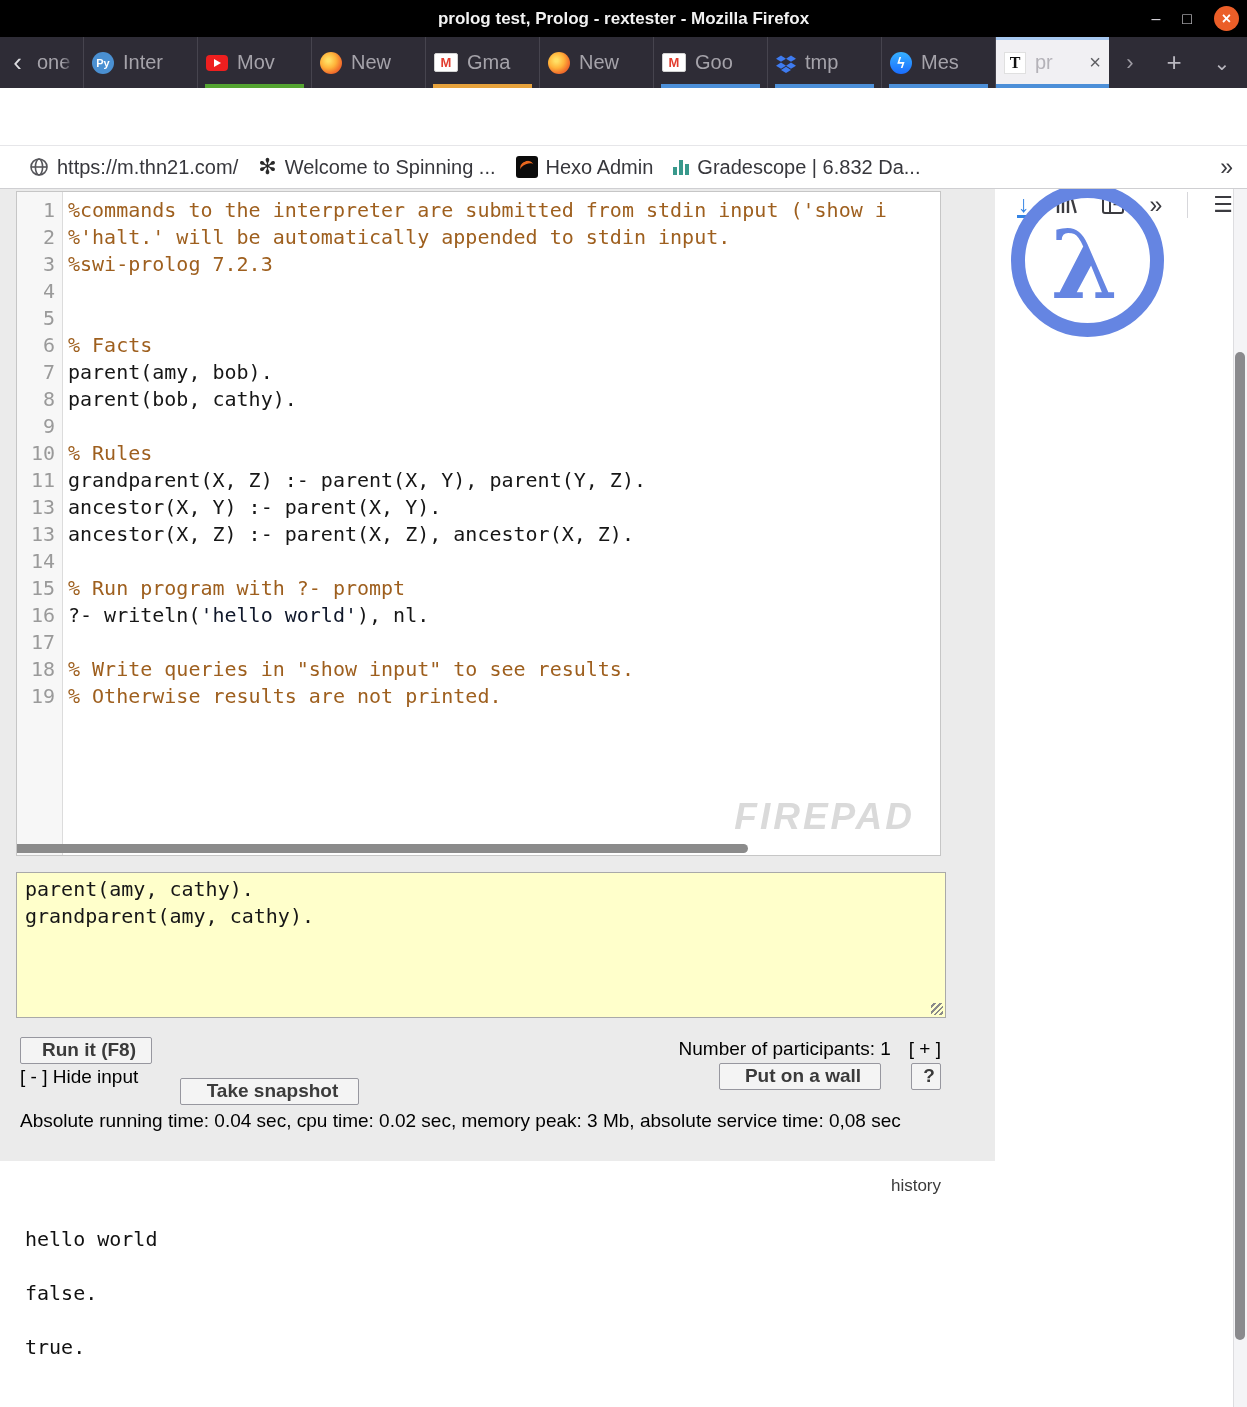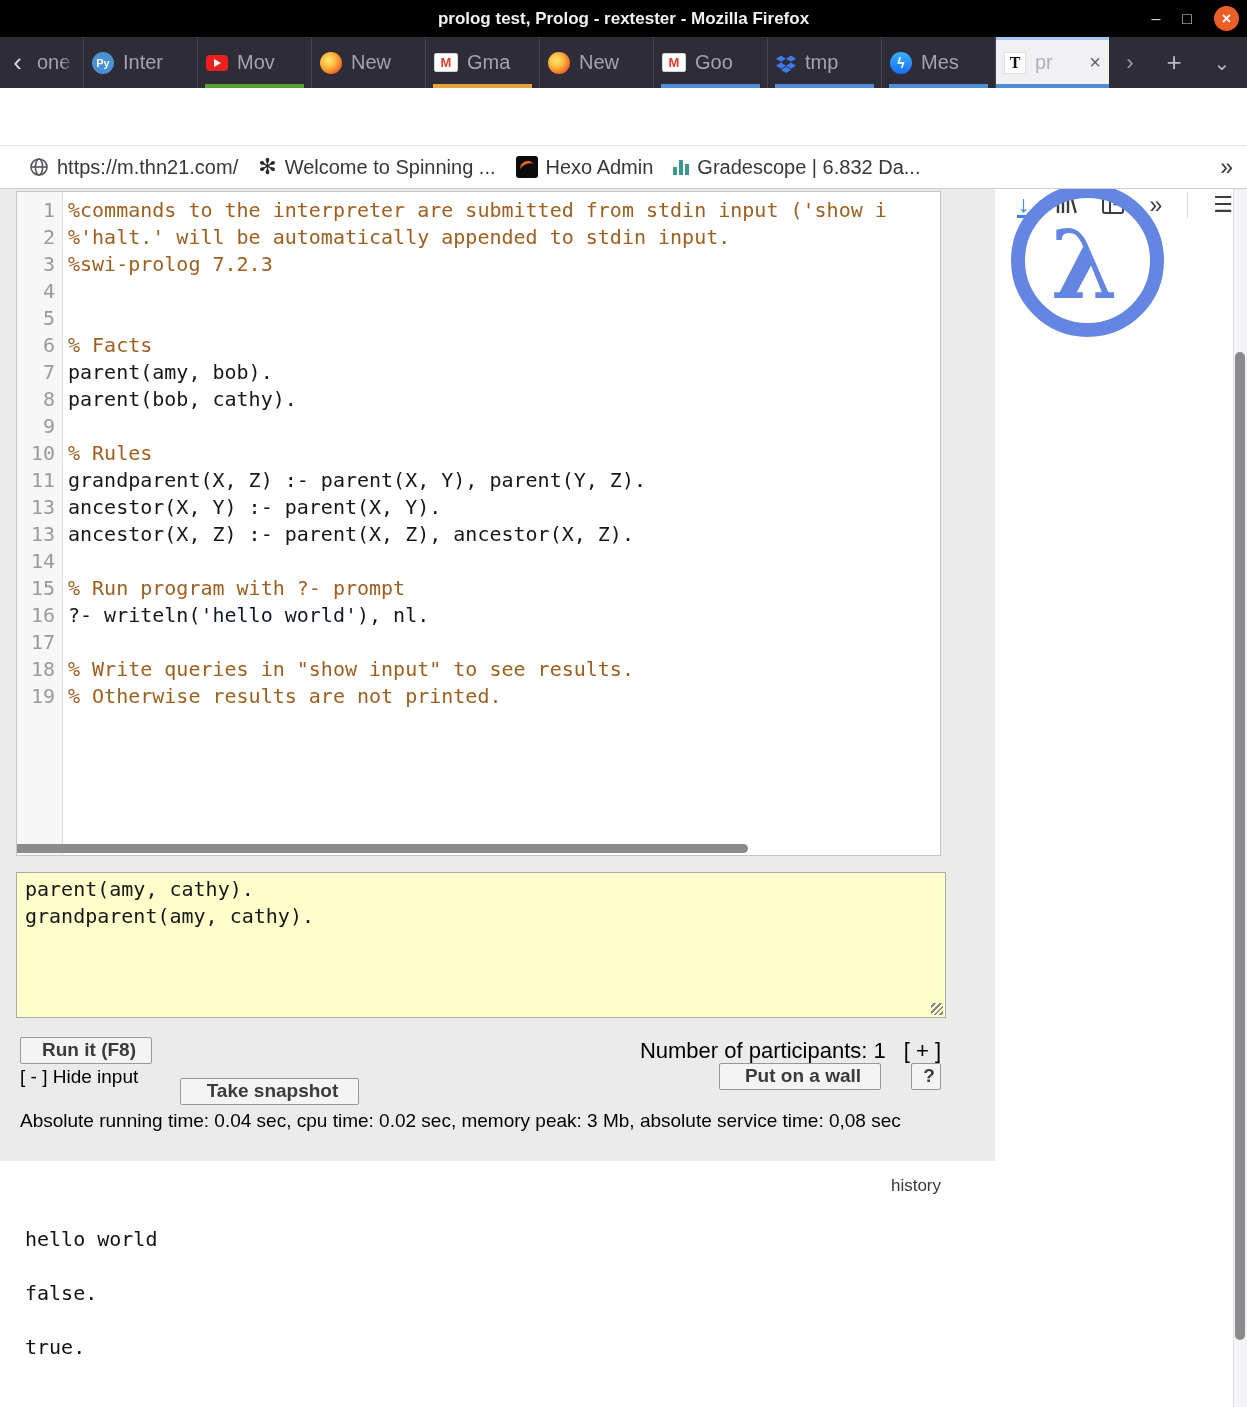--- a/index.html
+++ b/index.html
@@ -118,21 +118,21 @@
              background:#ffffcb;border:1px solid #a9a9a9;resize:none;outline:none;
              font-family:"DejaVu Sans Mono",monospace;font-size:20px;line-height:27px;color:#161616;
              padding:3px 8px;overflow:hidden;}
   .stdin-grip{position:absolute;left:931px;top:1003px;width:12px;height:12px;
               background:repeating-linear-gradient(135deg,transparent 0 2px,#8a8a8a 2px 4px);}
 
   .btn{position:absolute;background:#f4f4f4;border:1px solid #97979f;border-radius:2px;color:#3b3b3b;
        font-weight:bold;font-size:19px;text-align:center;box-sizing:border-box;line-height:24px;padding-left:6px;}
   .btn-run{left:20px;top:1037px;width:132px;height:27px;}
   .btn-snapshot{left:180px;top:1078px;width:179px;height:27px;}
-  .participants{position:absolute;left:560px;top:1038px;width:381px;text-align:right;font-size:22px;color:#000;}
+  .participants{position:absolute;left:560px;top:1038px;width:381px;text-align:right;font-size:19px;color:#000;}
   .participants .plus{margin-left:18px;}
   .hide-input{position:absolute;left:20px;top:1066px;font-size:19px;color:#000;}
   .btn-wall{left:719px;top:1063px;width:162px;height:27px;}
   .btn-help{left:911px;top:1063px;width:30px;height:27px;}
   .stats{position:absolute;left:20px;top:1108px;width:918px;font-size:19px;line-height:26px;color:#000;}
 
   .history{position:absolute;left:838px;top:1176px;width:103px;text-align:right;font-size:17px;color:#3a3a3a;}
   .out-line{position:absolute;left:25px;font-family:"DejaVu Sans Mono",monospace;font-size:20px;color:#111;}
 
   
@@ -373,20 +373,21 @@
         <div>13</div>
         <div>14</div>
         <div>15</div>
         <div>16</div>
         <div>17</div>
         <div>18</div>
         <div>19</div>
       </div>
     <div class="codecol" id="ed-code"><div><span class="seg-comment">%commands to the interpreter are submitted from stdin input ('show i</span></div><div><span class="seg-comment">%'halt.' will be automatically appended to stdin input.</span></div><div><span class="seg-comment">%swi-prolog 7.2.3</span></div><div>&nbsp;</div><div>&nbsp;</div><div><span class="seg-comment">% Facts</span></div><div><span class="seg-code">parent(amy, bob).</span></div><div><span class="seg-code">parent(bob, cathy).</span></div><div>&nbsp;</div><div><span class="seg-comment">% Rules</span></div><div><span class="seg-code">grandparent(X, Z) :- parent(X, Y), parent(Y, Z).</span></div><div><span class="seg-code">ancestor(X, Y) :- parent(X, Y).</span></div><div><span class="seg-code">ancestor(X, Z) :- parent(X, Z), ancestor(X, Z).</span></div><div>&nbsp;</div><div><span class="seg-comment">% Run program with ?- prompt</span></div><div><span class="seg-code">?- writeln(</span><span class="seg-string">'hello world'</span><span class="seg-code">), nl.</span></div><div>&nbsp;</div><div><span class="seg-comment">% Write queries in "show input" to see results.</span></div><div><span class="seg-comment">% Otherwise results are not printed.</span></div></div>
   </div>
+  <div class="watermark">FIREPAD</div>
   <div class="ed-hscroll"></div>
 
   <textarea class="stdin-box" id="stdin-box" spellcheck="false" style="">parent(amy, cathy).
 grandparent(amy, cathy).</textarea>
   <div class="stdin-grip"></div>
 
   <div class="btn btn-run">Run it (F8)</div>
   <div class="btn btn-snapshot">Take snapshot</div>
   <div class="participants"><span>Number of participants: 1</span><span class="plus">[ + ]</span></div>
   <div class="hide-input">[ - ] Hide input</div>

